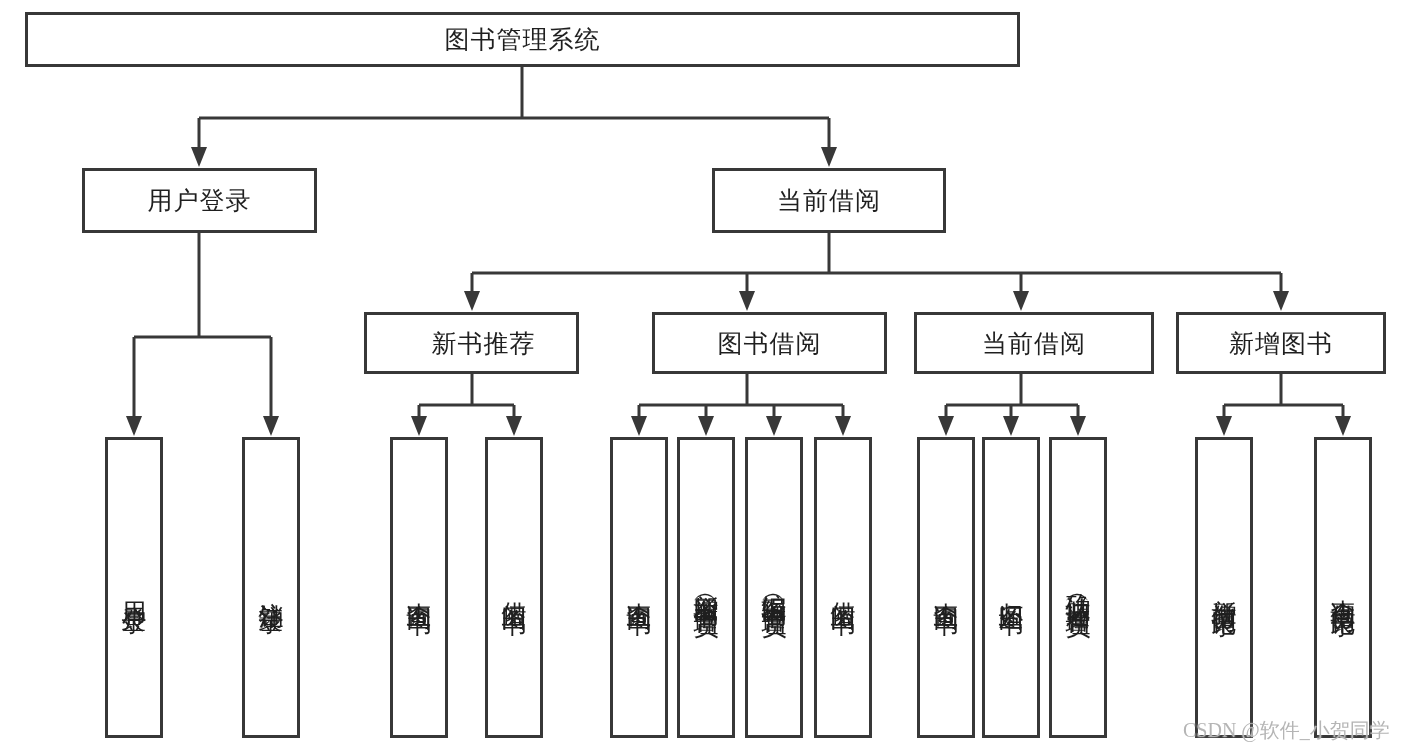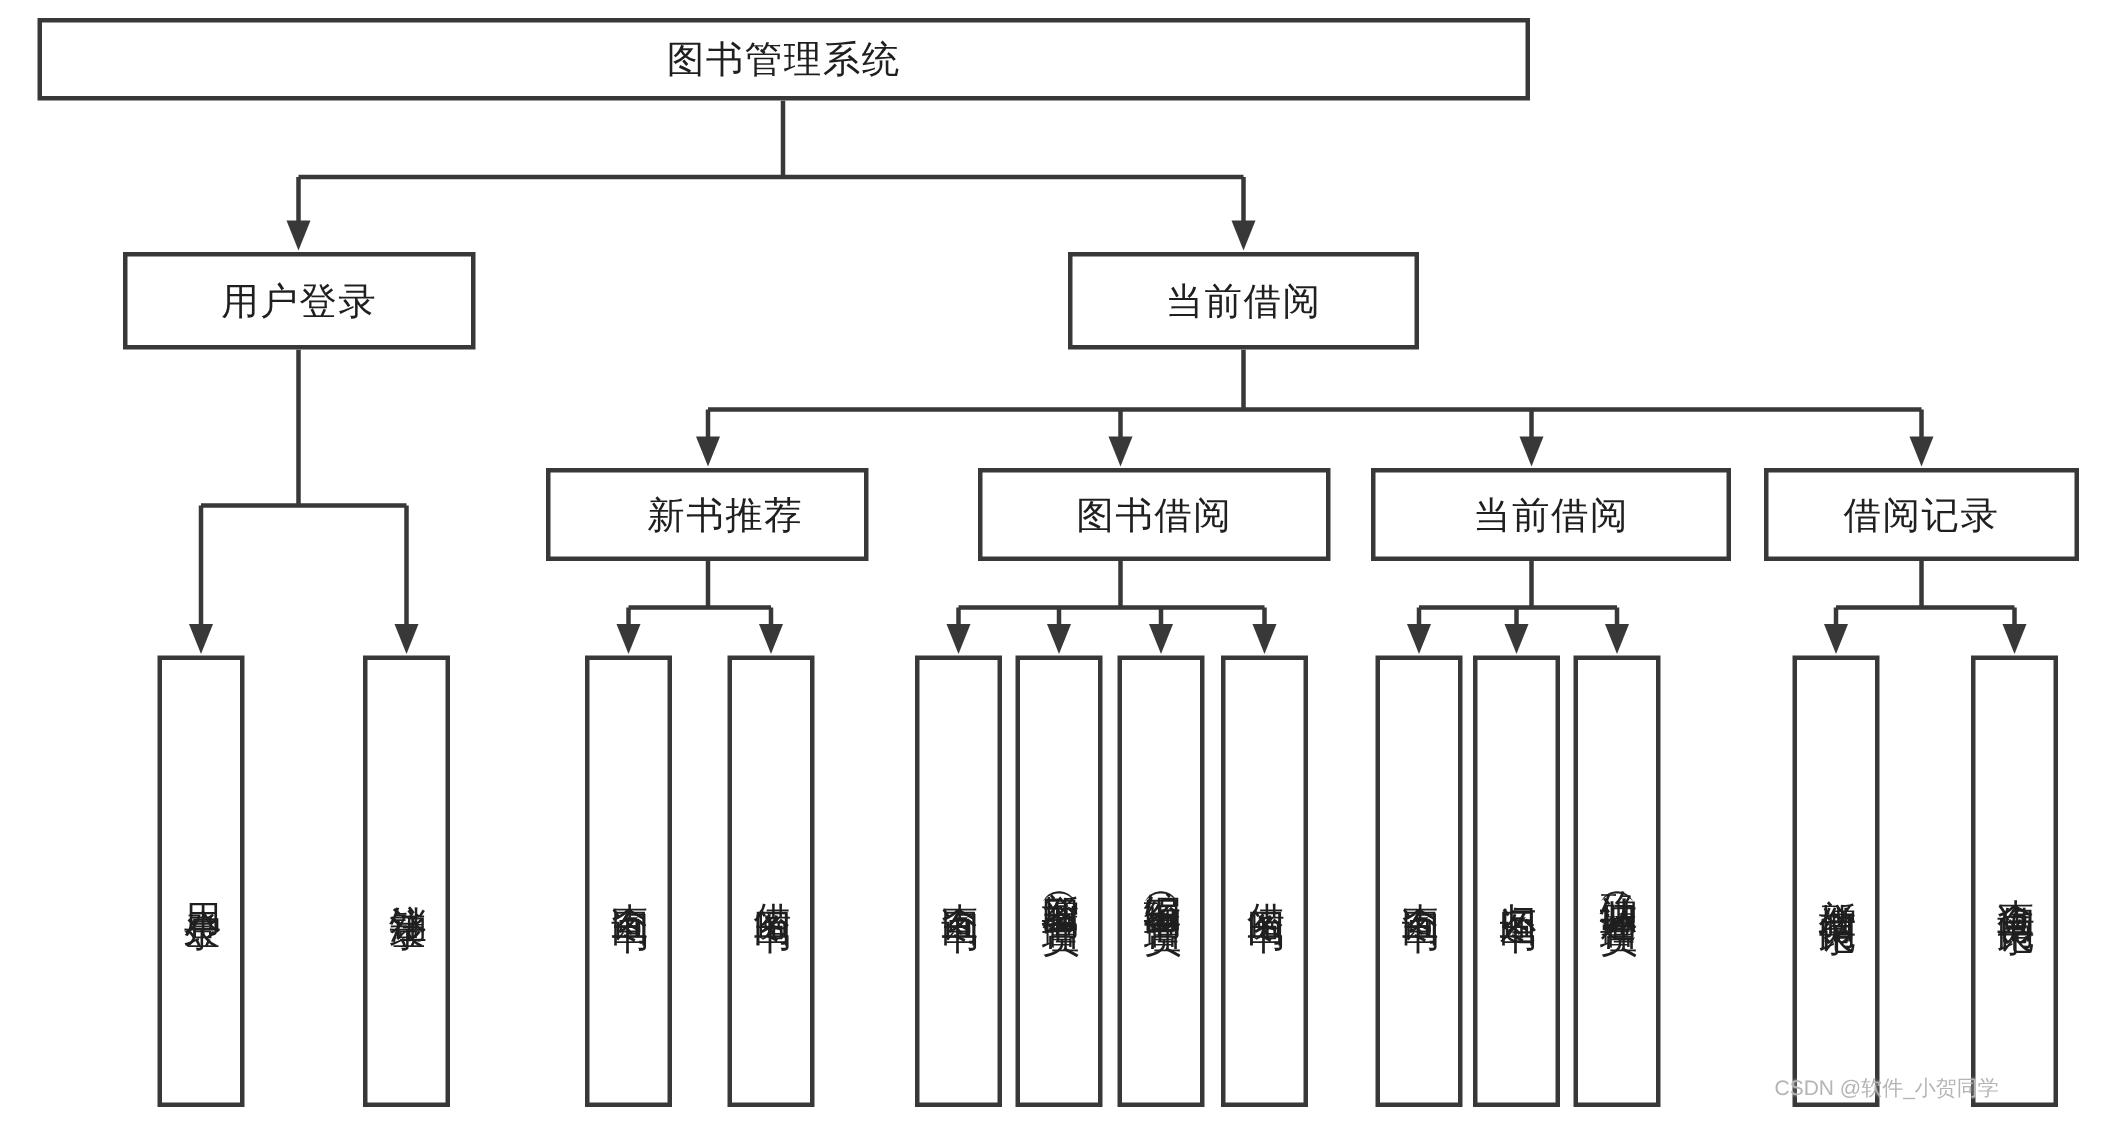--- a/index.html
+++ b/index.html
@@ -1,21 +1,21 @@
 <!DOCTYPE html>
 <html><head>
 <meta charset="utf-8">
 <style>
   html, body { margin: 0; padding: 0; background: #ffffff; }
   .canvas {
     position: relative;
     width: 1405px;
     height: 747px;
     background: #ffffff;
-    font-family: Liberation Sans, sans-serif;
+    font-family: Liberation Serif, serif;
     overflow: hidden;
   }
   .connectors {
     position: absolute;
     left: 0; top: 0;
     width: 1405px; height: 747px;
     pointer-events: none;
   }
   .node {
     position: absolute;
@@ -36,21 +36,21 @@
     letter-spacing: 3px;
     line-height: 1;
     top: 437px;
     width: 58px;
     height: 301px;
   }
   .watermark {
     position: absolute;
     left: 1183px;
     top: 717px;
-    font-size: 14px;
+    font-size: 20px;
     color: #b5b5b5;
     white-space: nowrap;
     z-index: 5;
     text-shadow: 0 0 2px rgba(255,255,255,0.8);
   }
 </style>
 </head>
 <body>
 
 <div class="canvas">
@@ -99,21 +99,21 @@
   </svg>
 
   <div class="node h-node" style="left:25px; top:12px; width:995px; height:55px;">图书管理系统</div>
 
   <div class="node h-node" style="left:82px; top:168px; width:235px; height:65px;">用户登录</div>
   <div class="node h-node" style="left:712px; top:168px; width:234px; height:65px;">当前借阅</div>
 
   <div class="node h-node" style="left:364px; top:312px; width:215px; height:62px;padding-left:24px;">新书推荐</div>
   <div class="node h-node" style="left:640px; top:312px; width:235px; height:62px;margin-left:12px;">图书借阅</div>
   <div class="node h-node" style="left:914px; top:312px; width:240px; height:62px;">当前借阅</div>
-  <div class="node h-node" style="left:1176px; top:312px; width:210px; height:62px;">借阅记录</div>
+  <div class="node h-node" style="left:1176px; top:312px; width:210px; height:62px;">新增图书</div>
 
   <div class="node v-node" style="left:105px;">用户登录</div>
   <div class="node v-node" style="left:242px;">注销登录</div>
 
   <div class="node v-node" style="left:390px;">查询图书</div>
   <div class="node v-node" style="left:485px;">借阅图书</div>
 
   <div class="node v-node" style="left:610px;">查询图书</div>
   <div class="node v-node" style="left:677px;">新增图书（管理员）</div>
   <div class="node v-node" style="left:745px;">编辑图书（管理员）</div>

